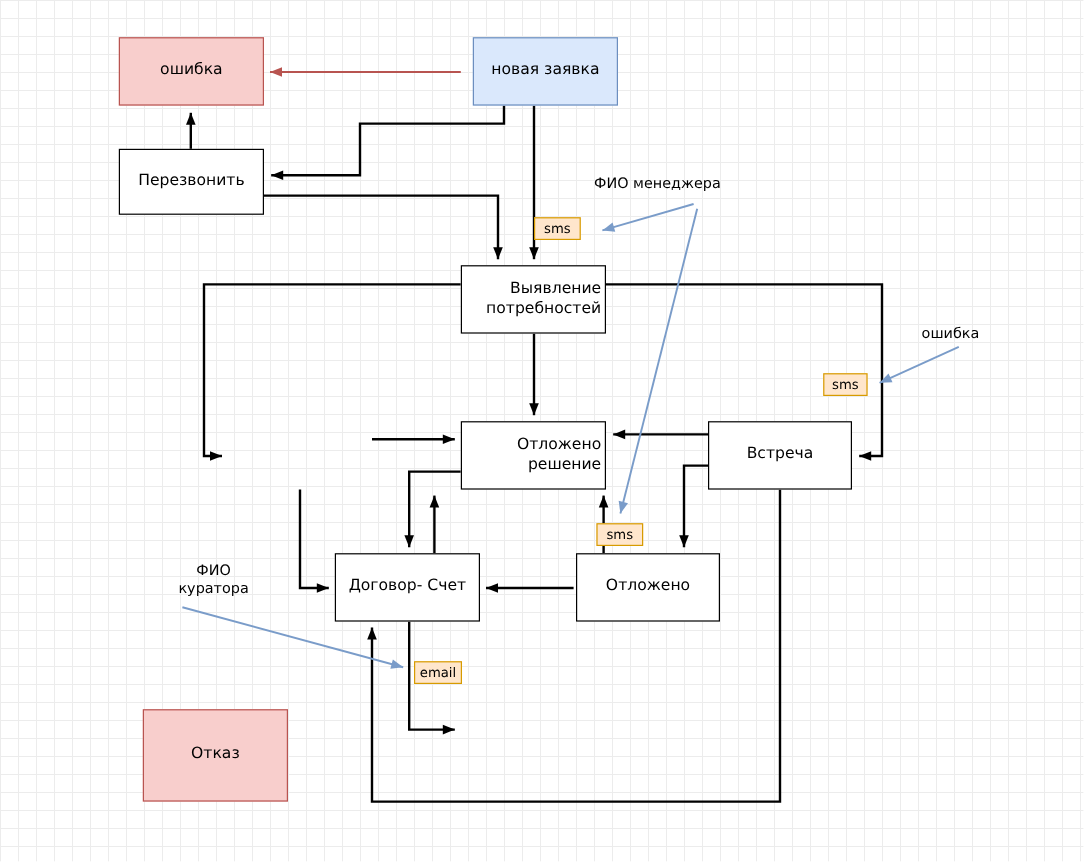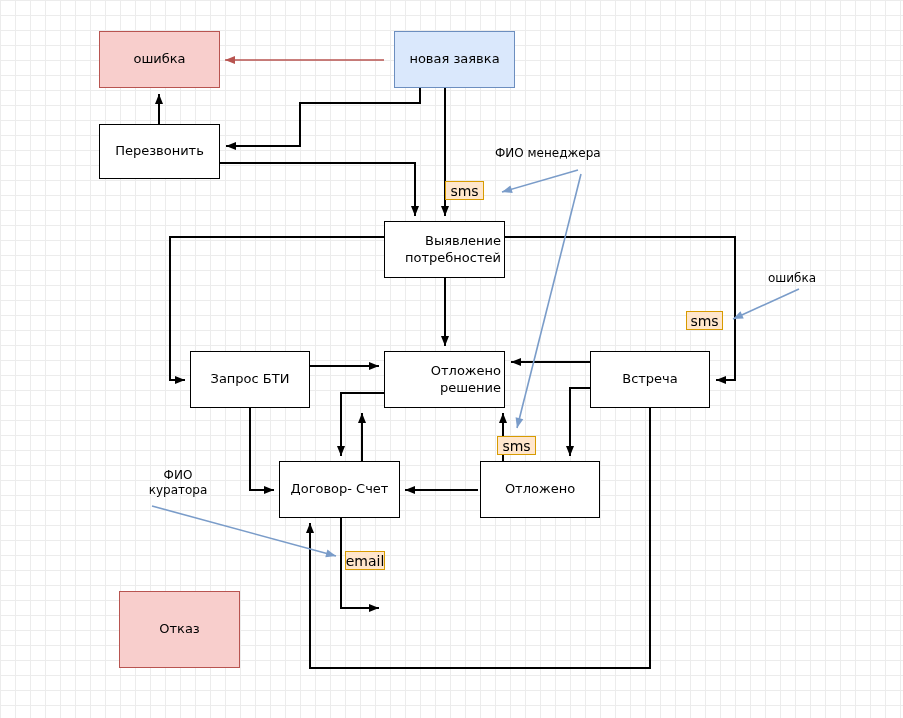--- a/index.html
+++ b/index.html
@@ -26,21 +26,21 @@
     padding:3px;
   }
   .n-red{background:#f8cecc;border-color:#b85450;}
   .n-blue{background:#dae8fc;border-color:#6c8ebf;margin-left:10px;}
   .n-green{background:#d5e8d4;border-color:#82b366;}
   .badge{
     position:absolute;
     display:flex;align-items:center;justify-content:center;
     box-sizing:border-box;
     background:#ffe6cc;border:1px solid #d79b00;
-    font-size:14px;line-height:1;color:#000;
+    font-size:11px;line-height:1;color:#000;
   }
   .annotation{
     position:absolute;
     font-size:12px;color:#000;line-height:1.25;
     white-space:nowrap;
   }
   .annotation.wrap{white-space:normal;text-align:center;margin-left:32px;}
   .edge-black{stroke:#000000;stroke-width:2;fill:none;}
   .edge-red{stroke:#b85450;stroke-width:1.6;fill:none;}
   .edge-blue{stroke:#7a9cc9;stroke-width:1.6;fill:none;}
@@ -93,23 +93,20 @@
     </div>
   <div class="node n-blue" style="left:384px;top:31px;width:121px;height:57px">
       <span>новая заявка</span>
     </div>
   <div class="node" style="left:99px;top:124px;width:121px;height:55px">
       <span>Перезвонить</span>
     </div>
   <div class="node" style="left:384px;top:221px;width:121px;height:57px">
       <span>Выявление потребностей</span>
     </div>
-  <div class="node" style="left:190px;top:351px;width:120px;height:57px">
-      <span>Запрос БТИ</span>
-    </div>
   <div class="node" style="left:384px;top:351px;width:121px;height:57px">
       <span>Отложено решение</span>
     </div>
   <div class="node" style="left:590px;top:351px;width:120px;height:57px">
       <span>Встреча</span>
     </div>
   <div class="node" style="left:279px;top:461px;width:121px;height:57px">
       <span>Договор- Счет</span>
     </div>
   <div class="node" style="left:480px;top:461px;width:120px;height:57px">

